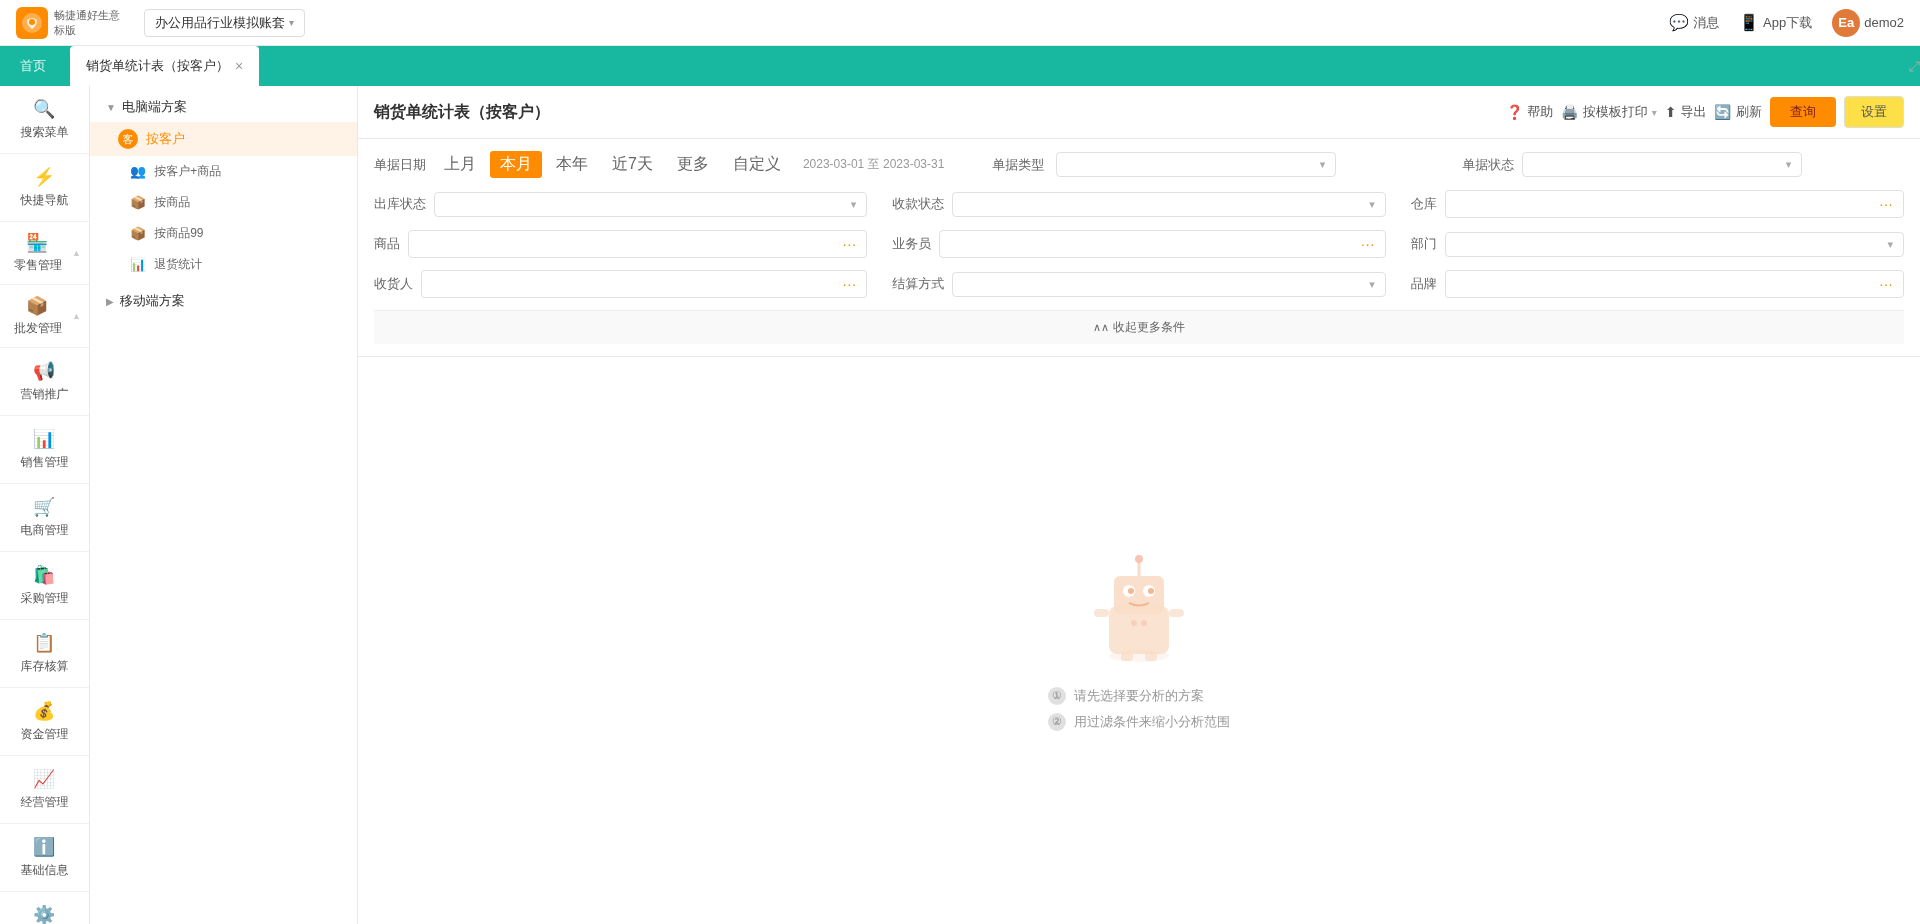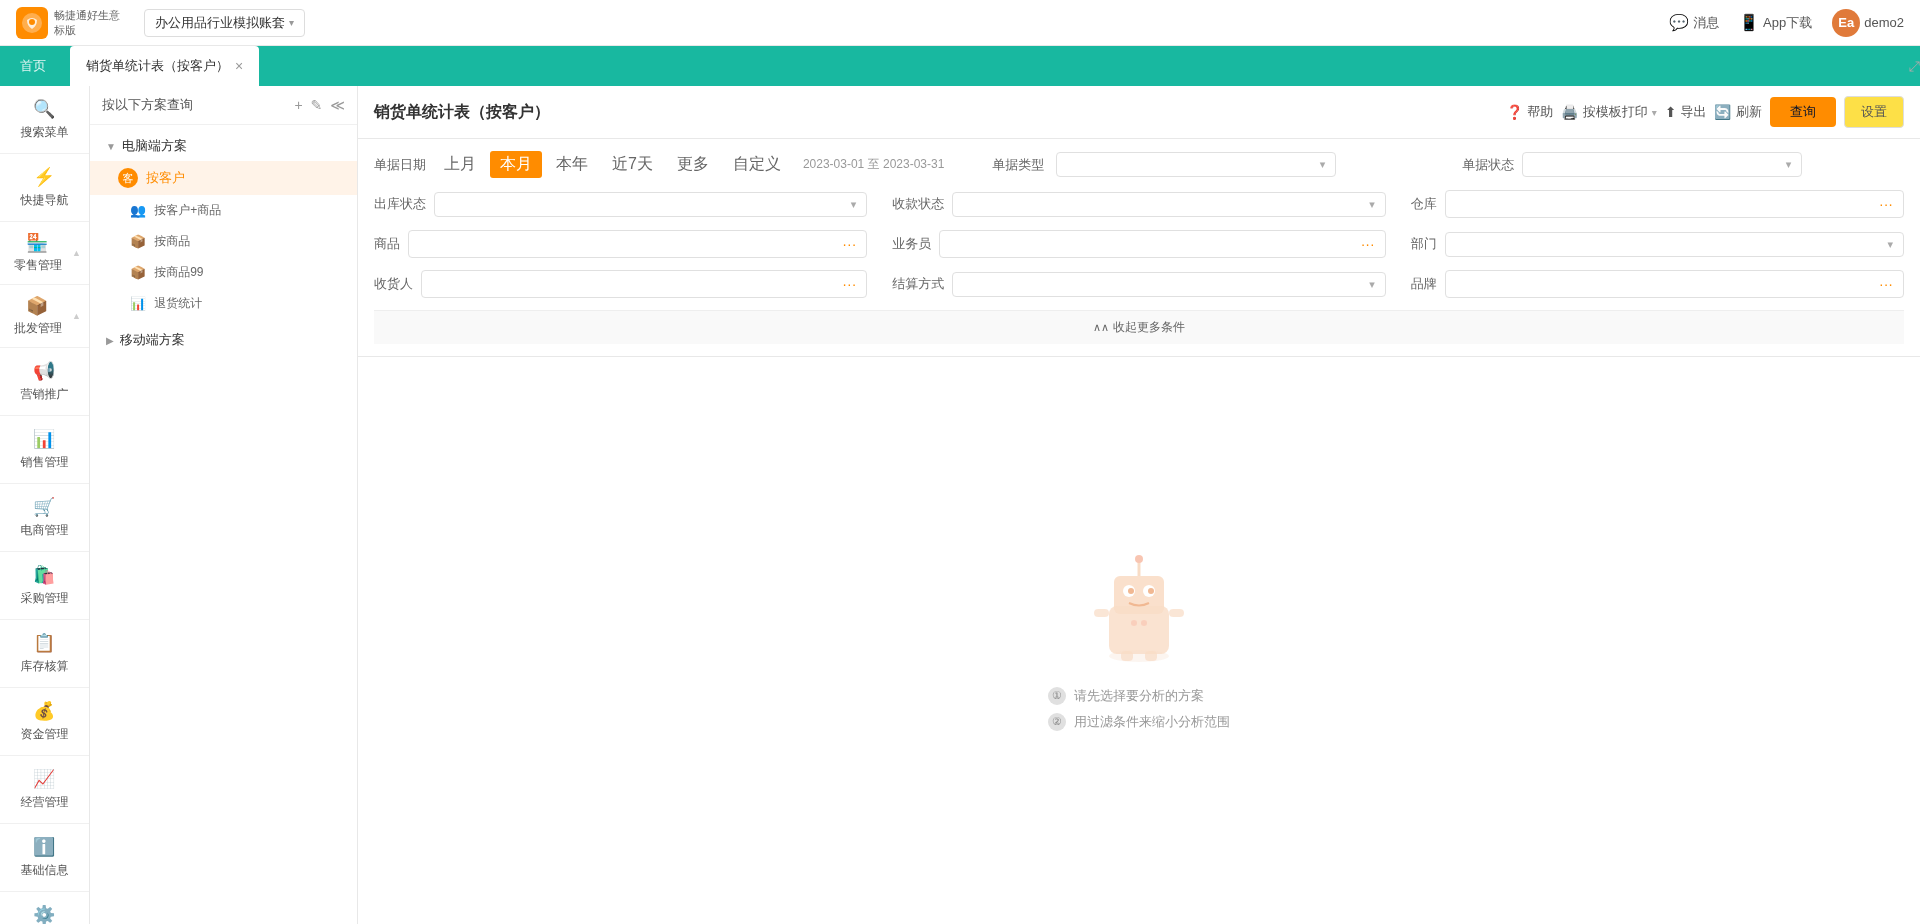--- a/index.html
+++ b/index.html
@@ -175,21 +175,21 @@
       justify-content: space-between;
       padding: 10px 16px;
       background: #fff;
       border-bottom: 1px solid #e8e8e8;
       flex-shrink: 0;
     }
     .page-title { font-size: 16px; font-weight: 600; color: #333; }
     .title-action { display: flex; align-items: center; gap: 4px; cursor: pointer; color: #555; font-size: 13px; }
     .btn-query {
       background: #ff8c00;
-      color: #0f172a;
+      color: #7f1d1d;
       border: none;
       border-radius: 4px;
       padding: 6px 20px;
       font-size: 13px;
       cursor: pointer;
     }
     .btn-settings {
       background: #fde047;
       color: #555;
       border: 1px solid #ddd;
@@ -414,28 +414,20 @@
     <div class="sidebar-item">
       <span class="item-icon">⚙️</span>
 
     </div>
 
   </div>
 
   <div class="content-panel">
 
     <div class="filter-sidebar">
-      <div class="filter-header">
-        <span>按以下方案查询</span>
-        <div class="filter-header-actions">
-          <span class="filter-action-icon">+</span>
-          <span class="filter-action-icon">✎</span>
-          <span class="filter-action-icon">≪</span>
-        </div>
-      </div>
 
       <div class="plan-group">
         <div class="plan-group-header">
           <span style="font-size:10px;color:#999;">▼</span>
           <span>电脑端方案</span>
         </div>
 
         <div class="plan-item active">
           <div class="plan-icon" style="font-size:11px;">客</div>
           <span>按客户</span>

